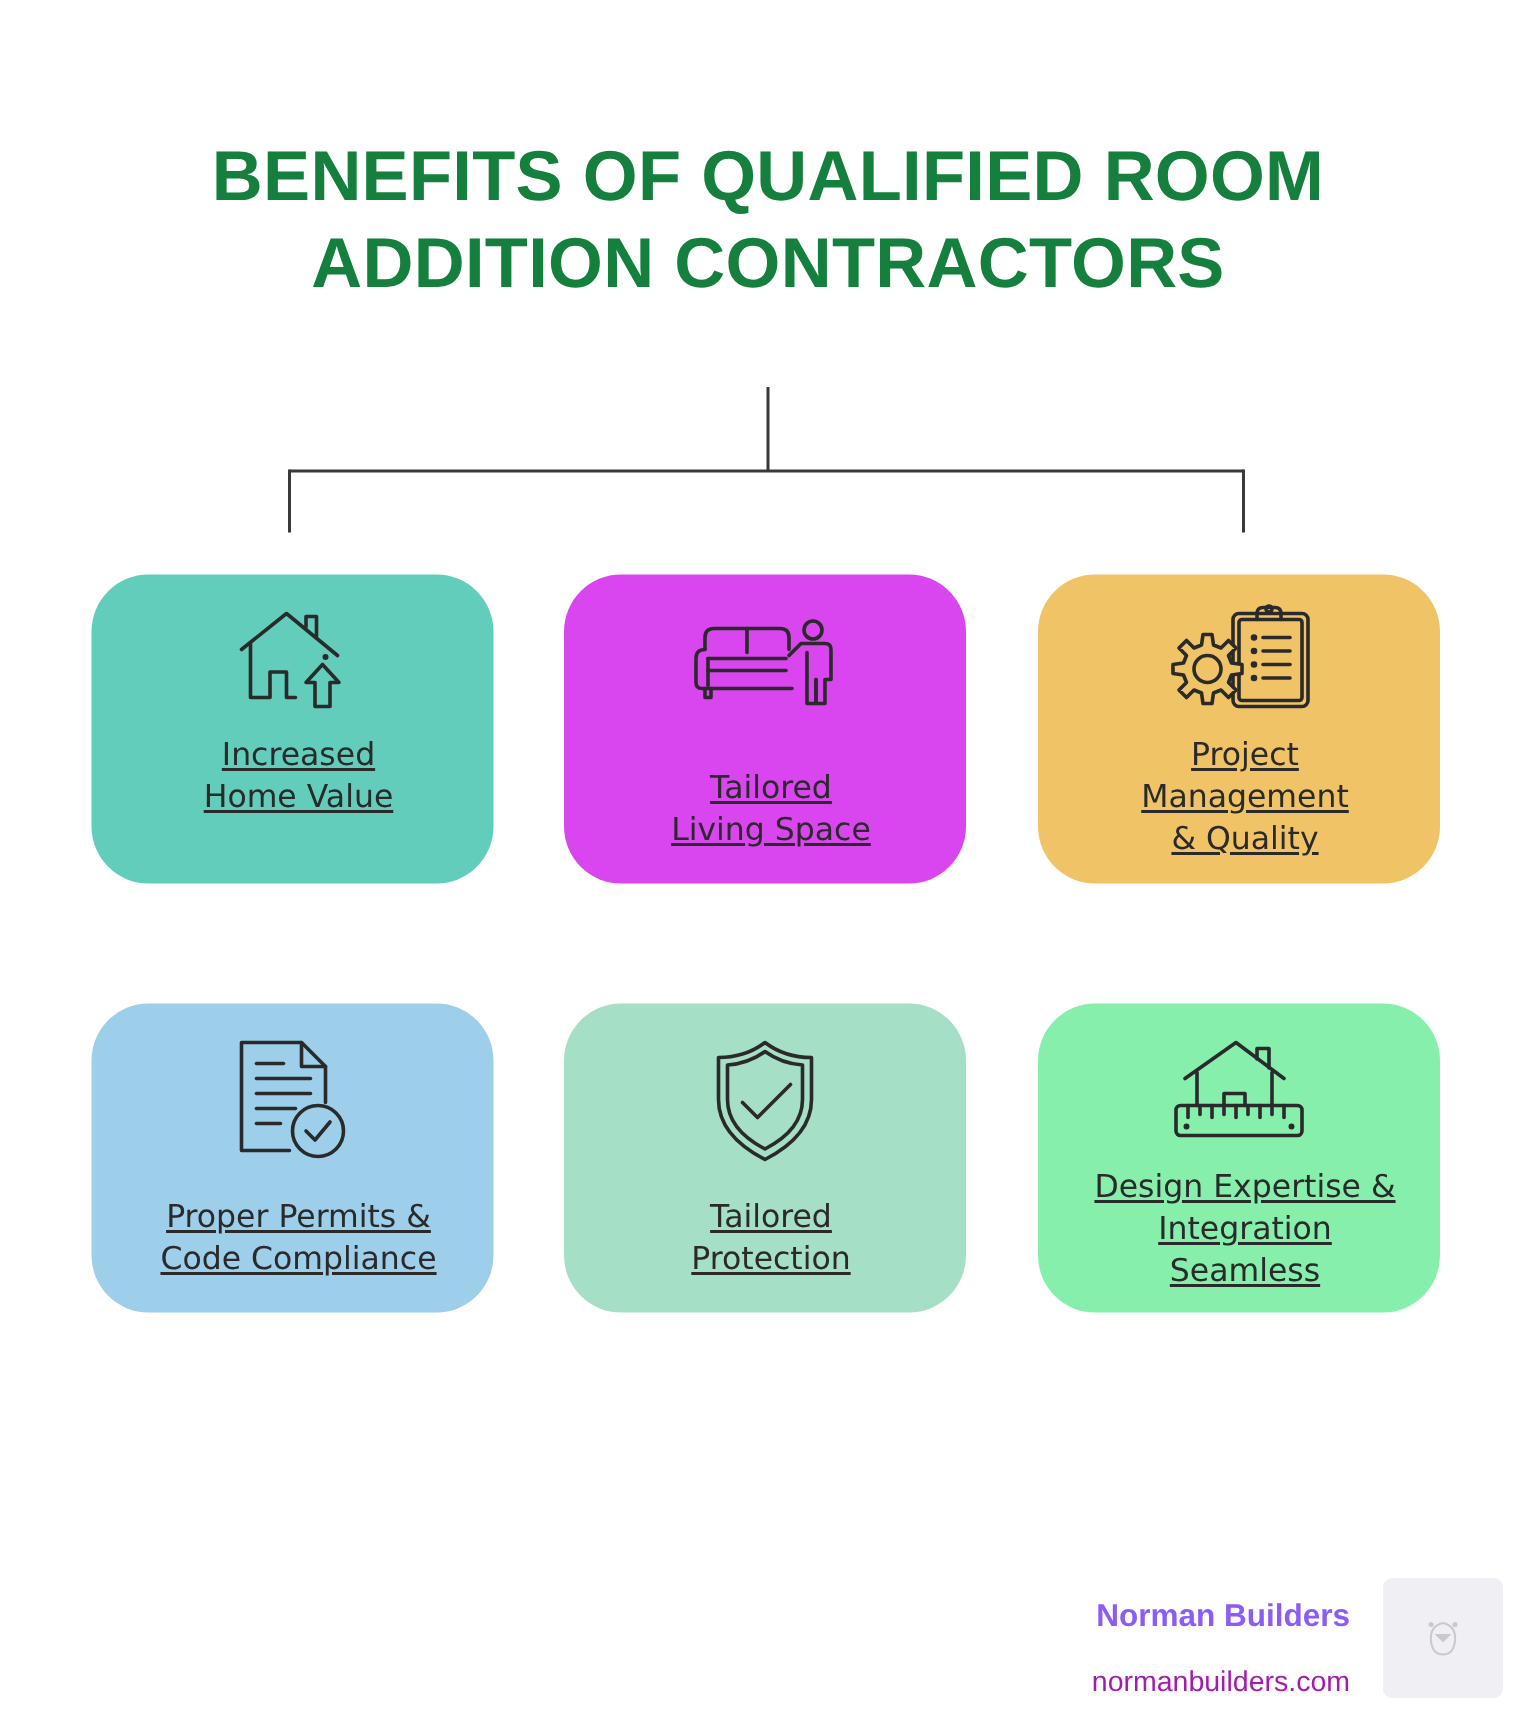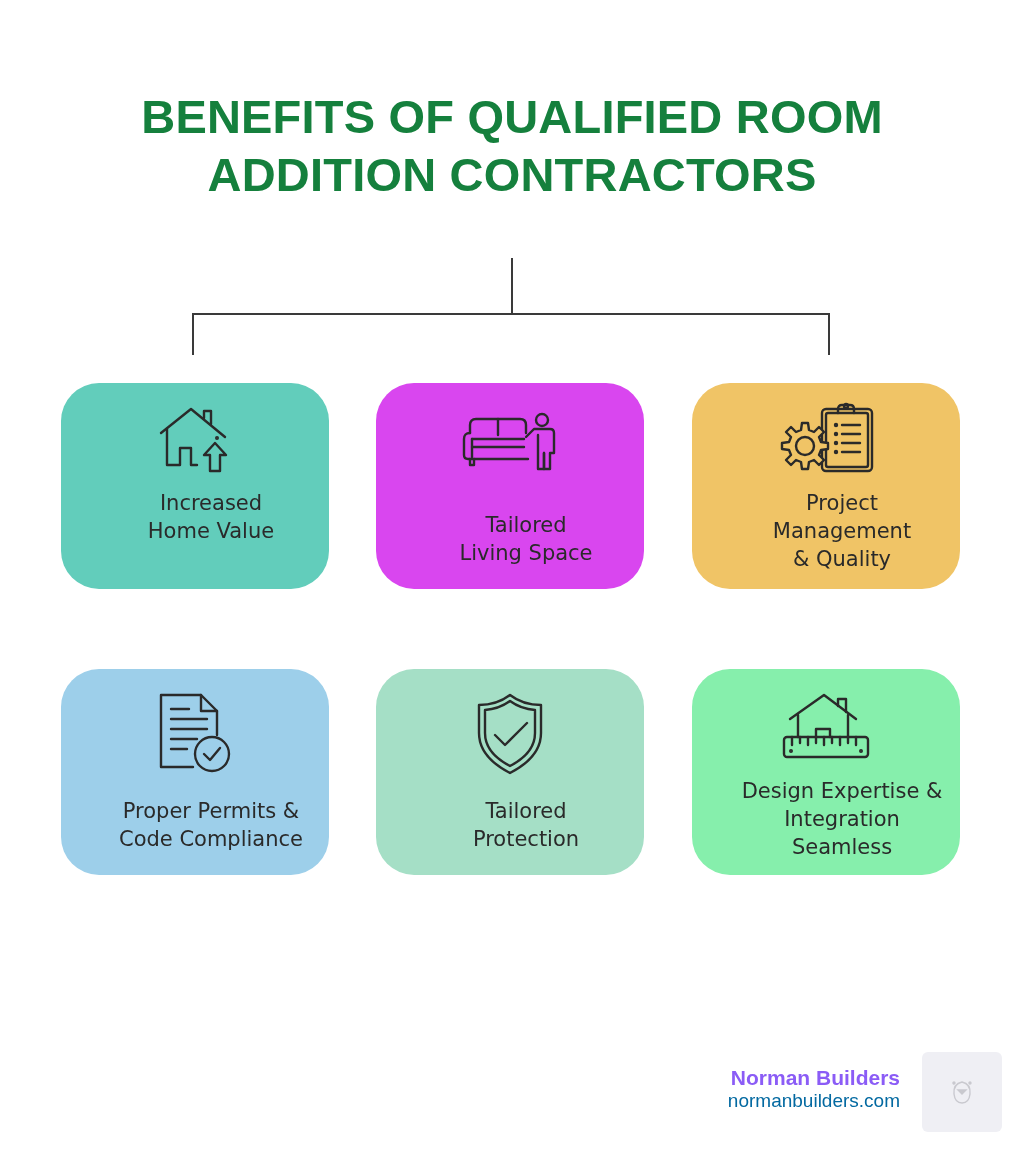--- a/index.html
+++ b/index.html
@@ -18,34 +18,35 @@
     .connector { position: absolute; left: 0; top: 0; width: 1024px; height: 400px; pointer-events: none; }
 
     .card {
       position: absolute; width: 268px; height: 206px;
       border-radius: 38px;
       display: flex; flex-direction: column; align-items: center;
     }
     .card .icon { position: absolute; left: 0; width: 268px; display: flex; justify-content: center; }
     .card .icon svg { overflow: visible; }
     .card .label {
-      position: absolute; left: 16px; width: 268px;
+      position: absolute; left: 4px; width: 268px;
       text-align: center;
       font-family: "DejaVu Sans", sans-serif;
       font-size: 21px; line-height: 28px; color: #2a2a2a;
       font-weight: 500;
+      text-decoration: underline;
     }
     .card .label span { display: block; }
 
     .brand {
       position: absolute; right: 124px; top: 1066px; text-align: right;
       font-family: "Liberation Sans", sans-serif;
     }
     .brand .name { font-weight: bold; font-size: 21px; color: #8b5cf6; line-height: 24px; }
-    .brand .url { font-size: 19px; color: #0369a1; line-height: 22px; }
+    .brand .url { font-size: 19px; color: #a21caf; line-height: 22px; margin-top: 21px; }
     .logo-box {
       position: absolute; left: 922px; top: 1052px; width: 80px; height: 80px;
       border-radius: 6px; background: #efeff4;
       display: flex; align-items: center; justify-content: center;
     }
   </style>
 </head>
 <body>
 
 <div class="title">

